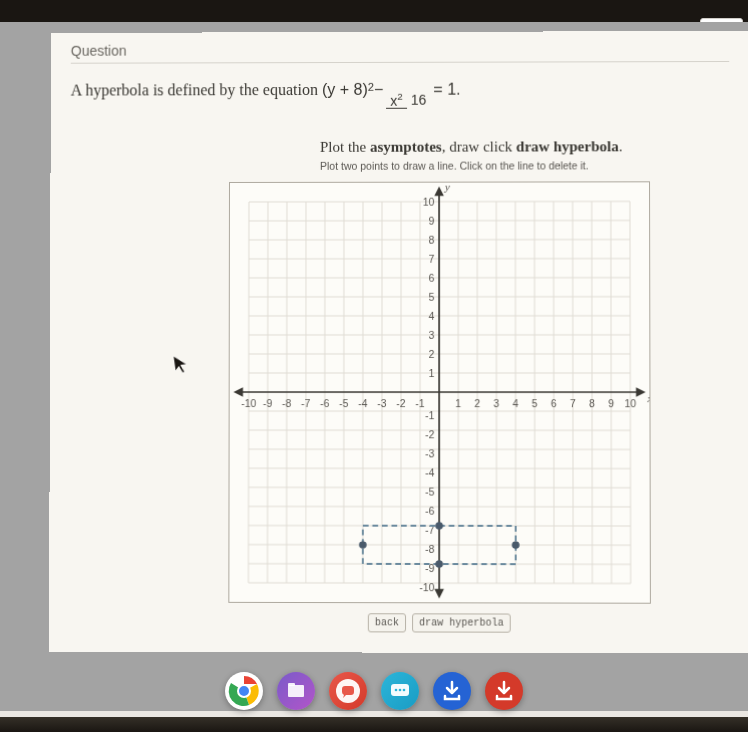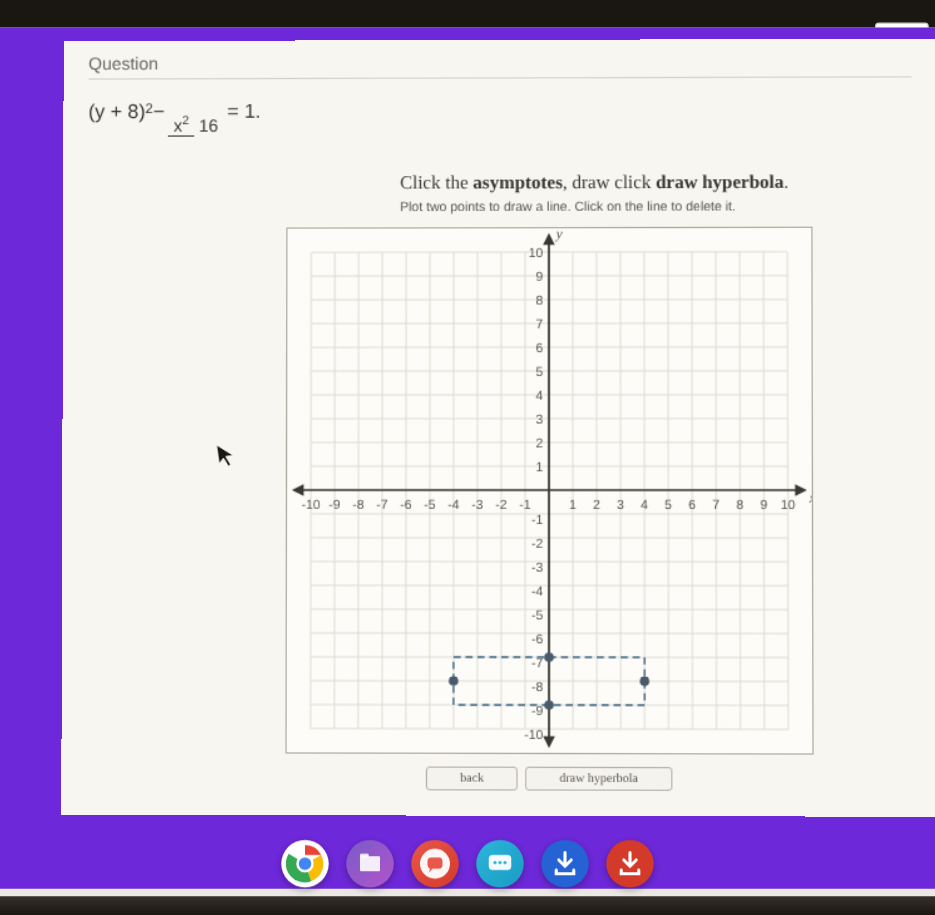--- a/index.html
+++ b/index.html
@@ -25,21 +25,21 @@
       border-radius: 3px;
       padding: 2px 6px;
       font-size: 11px;
       color: #666;
       display: flex;
       align-items: center;
       gap: 3px;
       font-family: Arial, sans-serif;
     }
     .screen-content {
-      background: #6d28d9;
+      background: #a3a3a3;
       padding: 10px 0 60px 0;
       position: relative;
       perspective: 2000px;
     }
     .page {
       background: #f8f6f1;
       margin-left: 50px;
       margin-right: 0;
       padding: 10px 20px 20px 20px;
       color: #4a4742;
@@ -105,23 +105,23 @@
       justify-content: center;
       gap: 6px;
       margin-top: 10px;
       margin-left: 80px;
     }
     .graph-btn {
       border: 1px solid #b8b3a8;
       background: #f5f3ed;
       color: #5a5752;
       font-size: 10px;
-      padding: 3px 26px;
+      padding: 3px 6px;
       border-radius: 3px;
-      font-family: Liberation Serif, serif;
+      font-family: Liberation Mono, monospace;
       cursor: pointer;
     }
     .cursor {
       position: absolute;
       left: 174px;
       top: 332px;
       font-size: 20px;
       color: #1a1612;
       transform: rotate(-8deg);
     }
@@ -164,35 +164,36 @@
       <path d="M5 2.5 L5 5 L7 6" stroke="#888" stroke-width="1" fill="none"></path>
     </svg>
   <span>Wa</span>
 </div>
 
 <div class="screen-content">
   <div class="page">
     <div class="question-tag">Question</div>
 
     <div class="problem-text">
+      <span>A hyperbola is defined by the equation </span>
       <span class="equation">
         <span>(y + 8)</span>
           <span class="sup">2</span>
         <span> − </span>
         <span class="frac">
           <span class="num"><span>x</span><span class="sup">2</span></span>
           <span class="den">16</span>
         </span>
         <span> = 1.</span>
       </span>
     </div>
 
     <div class="instructions-block">
       <div class="instruction-main">
-        <span>Click the </span><b>asymptotes</b><span>, draw click </span><b>draw hyperbola</b><span>.</span>
+        <span>Plot the </span><b>asymptotes</b><span>, draw click </span><b>draw hyperbola</b><span>.</span>
       </div>
       <div class="instruction-sub">Plot two points to draw a line. Click on the line to delete it.</div>
     </div>
 
     <div class="graph-wrap">
       <svg class="graph" viewBox="-11 -11 22 22">
 
         <g stroke="#dedbd3" stroke-width="0.05">
           <line x1="-10" y1="-10" x2="-10" y2="10"></line>
             <line x1="-9" y1="-10" x2="-9" y2="10"></line>

